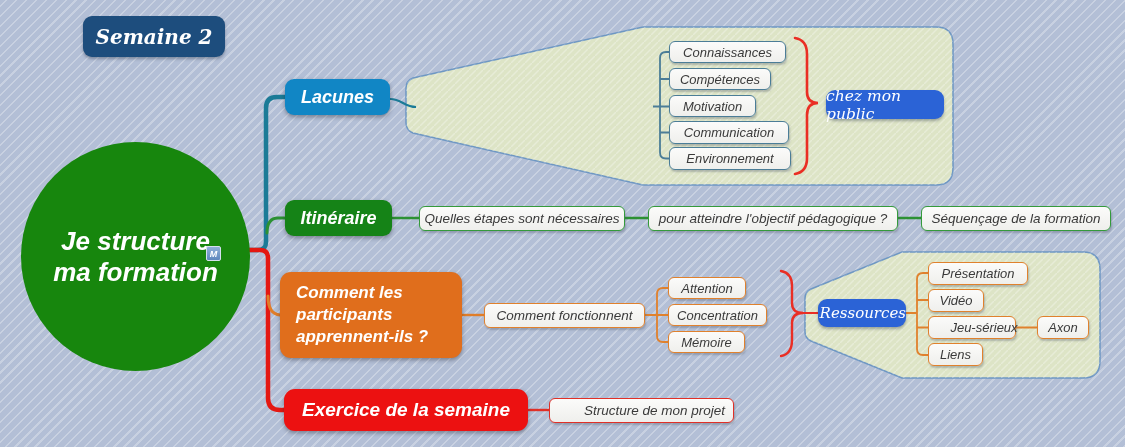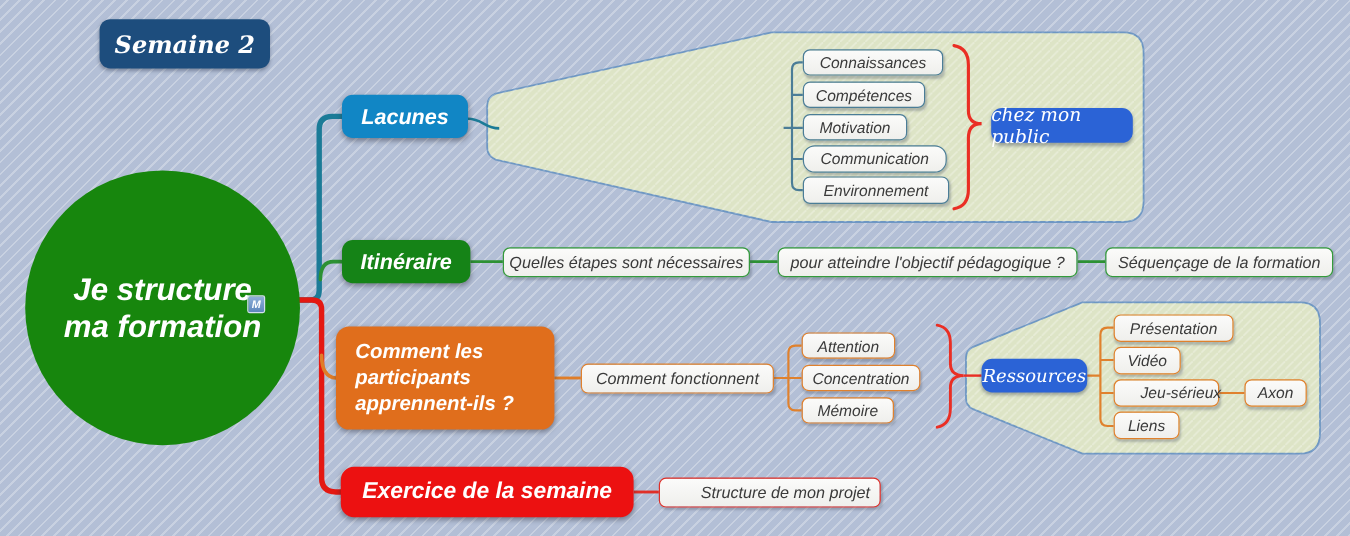--- a/index.html
+++ b/index.html
@@ -46,27 +46,28 @@
   }
   .b-slate{border:1.4px solid #4b7d97;}
   .b-green{border:1.4px solid #349a3b;}
   .b-orange{border:1.4px solid #e0812d;}
   .b-red{border:1.4px solid #e03028;}
 
   .q1{left:416px;top:94px;width:237px;height:26px;font-size:13.5px;}
   .i1{left:669px;top:41px;width:117px;height:22px;}
   .i2{left:669px;top:68px;width:102px;height:22px;}
   .i3{left:669px;top:95px;width:87px;height:22px;}
-  .i4{left:669px;top:121px;width:120px;height:23px;border-radius:10px;}
+  .i4{left:669px;top:121px;width:120px;height:23px;}
   .i5{left:669px;top:147px;width:122px;height:23px;}
 
   .callout{
     background:#2b63d6;border-radius:9px;color:#fff;
     font-family:"DejaVu Serif","Liberation Serif",serif;font-style:italic;
     box-shadow:0 2px 3px rgba(30,40,60,.35);
+    justify-content:flex-end;
   }
   .chez{left:826px;top:90px;width:118px;height:29px;font-size:15.5px;}
   .ress{left:818px;top:299px;width:88px;height:28px;font-size:15px;}
 
   .s1{left:419px;top:206px;width:206px;height:25px;font-size:13.5px;}
   .s2{left:648px;top:206px;width:250px;height:25px;font-size:13.5px;}
   .s3{left:921px;top:206px;width:190px;height:25px;font-size:13.5px;}
 
   .cf{left:484px;top:303px;width:161px;height:25px;font-size:13.5px;}
   .a1{left:668px;top:277px;width:78px;height:22px;}

